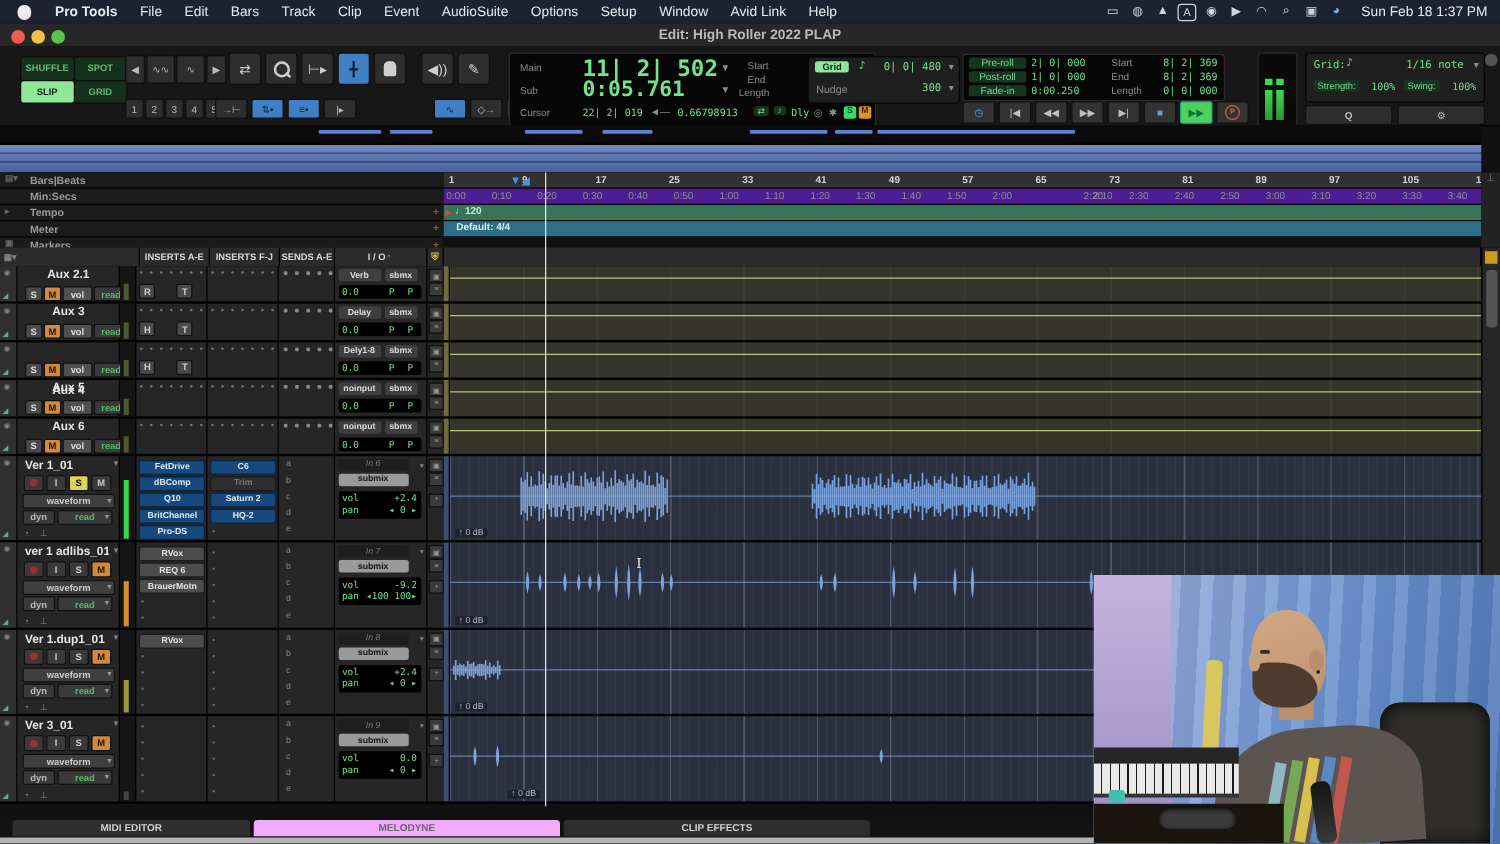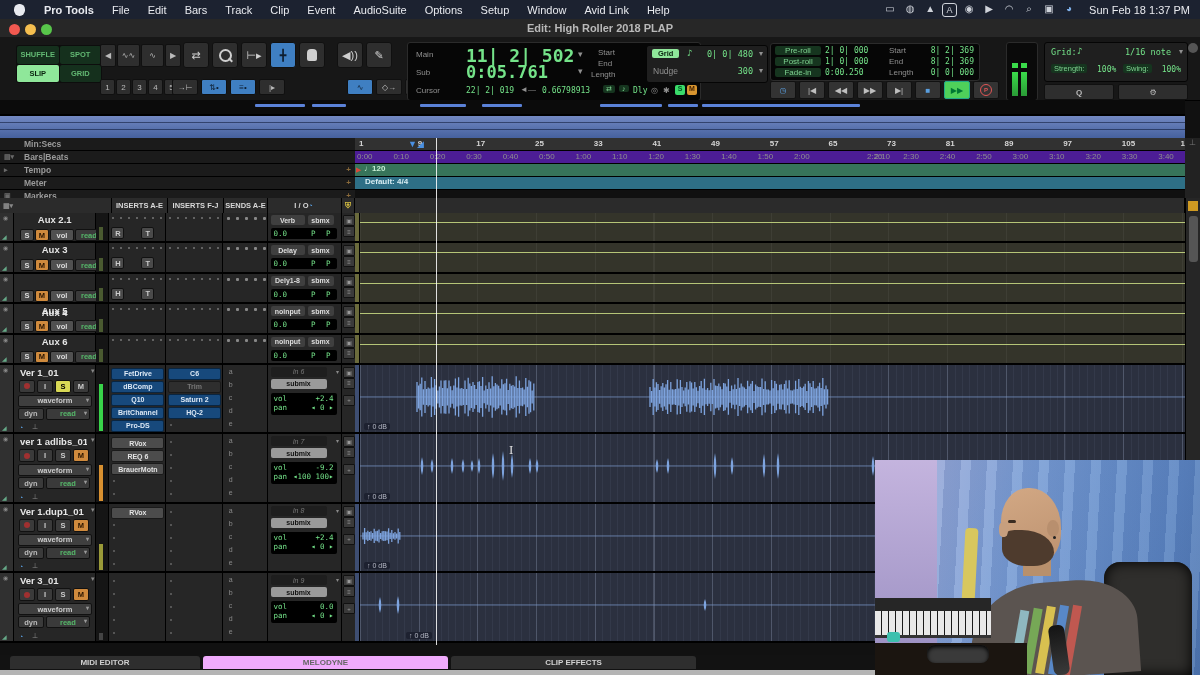--- a/index.html
+++ b/index.html
@@ -153,21 +153,21 @@
           <span class="sicon" style="color: rgb(127, 176, 232);">◕</span>
         </span>
       <span id="mb-clock">Sun Feb 18 1:37 PM</span>
     </span>
   </div>
 
   <div id="titlebar"></div>
   <span class="tl-dot" style="left:9px;background:#f25950"></span>
   <span class="tl-dot" style="left:25px;background:#f5bf4f"></span>
   <span class="tl-dot" style="left:41px;background:#58c64a"></span>
-  <div id="wtitle">Edit: High Roller 2018 PLAP</div>
+  <div id="wtitle">Edit: High Roller 2022 PLAP</div>
 
   <div id="toolbar"></div>
 
   <div id="modes" class="abs">
     <span class="mode">SHUFFLE</span>
     <span class="mode">SPOT</span>
     <span class="mode on">SLIP</span>
     <span class="mode">GRID</span>
   </div>
 
@@ -304,22 +304,22 @@
       <span class="udash abs" style="left: 312px; width: 34px;"></span>
       <span class="udash abs" style="left: 420px; width: 46px;"></span>
       <span class="udash abs" style="left: 482px; width: 40px;"></span>
       <span class="udash abs" style="left: 600px; width: 62px;"></span>
       <span class="udash abs" style="left: 668px; width: 30px;"></span>
       <span class="udash abs" style="left: 702px; width: 158px;"></span>
     </div>
   <div id="overview" class="abs"></div>
 
   <div id="ruler-labels" class="abs">
+      <div class="rl-row">Bars|Beats<span style="position: absolute; left: 4px; top: 0px; color: rgb(106, 106, 106); font-size: 7px;">▤▾</span></div>
       <div class="rl-row">Min:Secs<span style="position: absolute; left: 4px; top: 0px; color: rgb(106, 106, 106); font-size: 7px;"></span></div>
-      <div class="rl-row">Bars|Beats<span style="position: absolute; left: 4px; top: 0px; color: rgb(106, 106, 106); font-size: 7px;">▤▾</span></div>
       <div class="rl-row">Tempo<span style="position: absolute; left: 4px; top: 0px; color: rgb(106, 106, 106); font-size: 7px;">▸</span><span style="position: absolute; right: 4px; top: 0px; color: rgb(138, 106, 58); font-size: 8px;">+</span></div>
       <div class="rl-row">Meter<span style="position: absolute; left: 4px; top: 0px; color: rgb(106, 106, 106); font-size: 7px;"></span><span style="position: absolute; right: 4px; top: 0px; color: rgb(138, 106, 58); font-size: 8px;">+</span></div>
       <div class="rl-row">Markers<span style="position: absolute; left: 4px; top: 0px; color: rgb(106, 106, 106); font-size: 7px;">▣</span><span style="position: absolute; right: 4px; top: 0px; color: rgb(138, 106, 58); font-size: 8px;">+</span></div>
     </div>
 
   <div id="timeline" class="abs">
     <div class="tlrow" id="row-bars">
         <span class="tick" style="position: absolute; left: 4px; top: 0px;">1</span>
         <span class="tick" style="position: absolute; left: 62.68px; top: 0px;">9</span>
         <span class="tick" style="position: absolute; left: 121.36px; top: 0px;">17</span>

